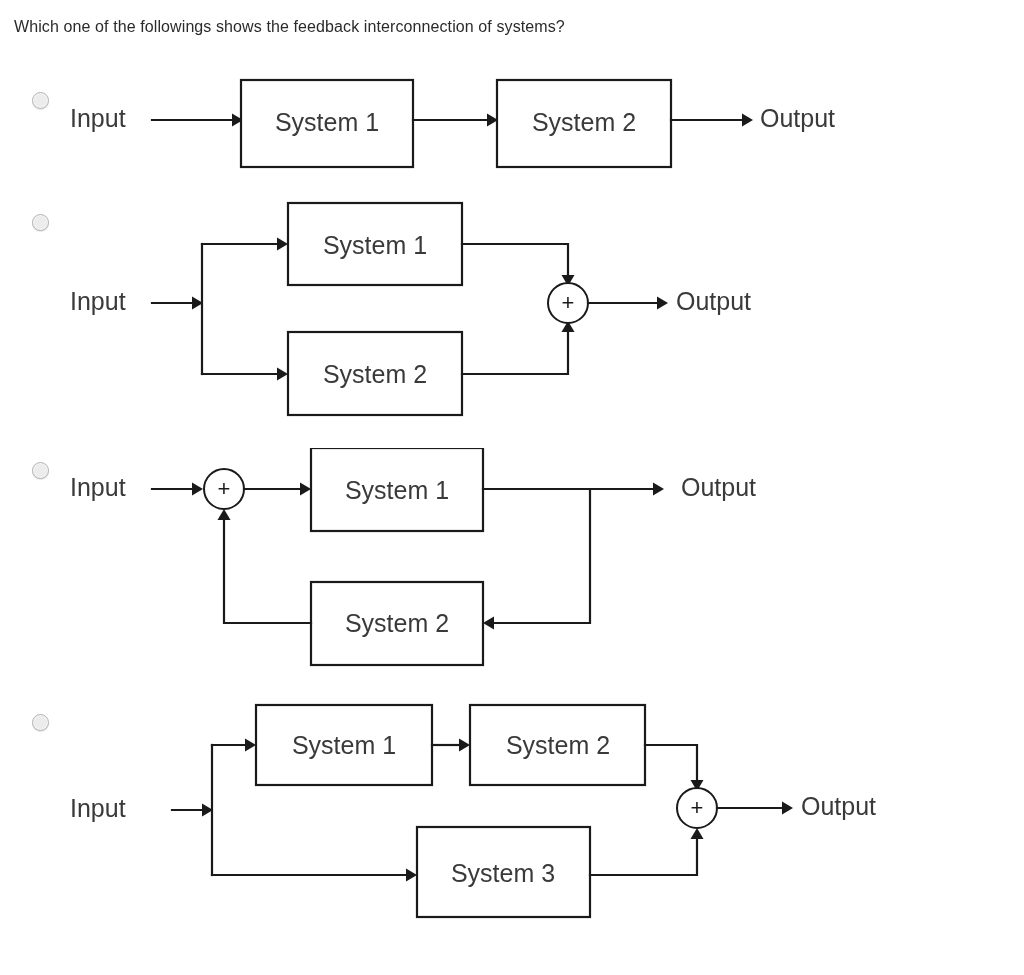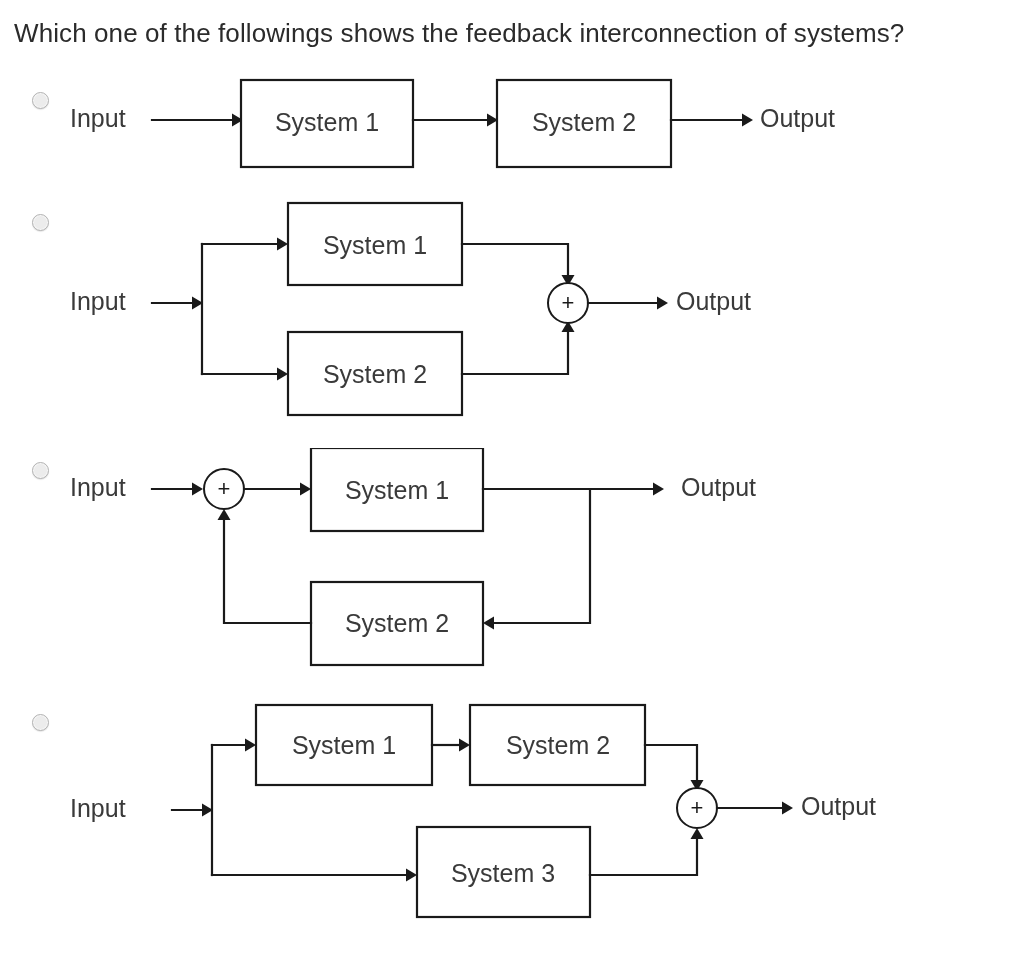--- a/index.html
+++ b/index.html
@@ -12,21 +12,21 @@
     height: 975px;
     position: relative;
     font-family: "Liberation Sans", sans-serif;
     overflow: hidden;
   }
 
   #question-text {
     position: absolute;
     left: 14px;
     top: 18px;
-    font-size: 26px;
+    font-size: 16px;
     color: #2b2b2b;
     letter-spacing: 0.1px;
     white-space: nowrap;
   }
 
   .option-row {
     position: absolute;
     left: 0;
     top: 0;
   }

